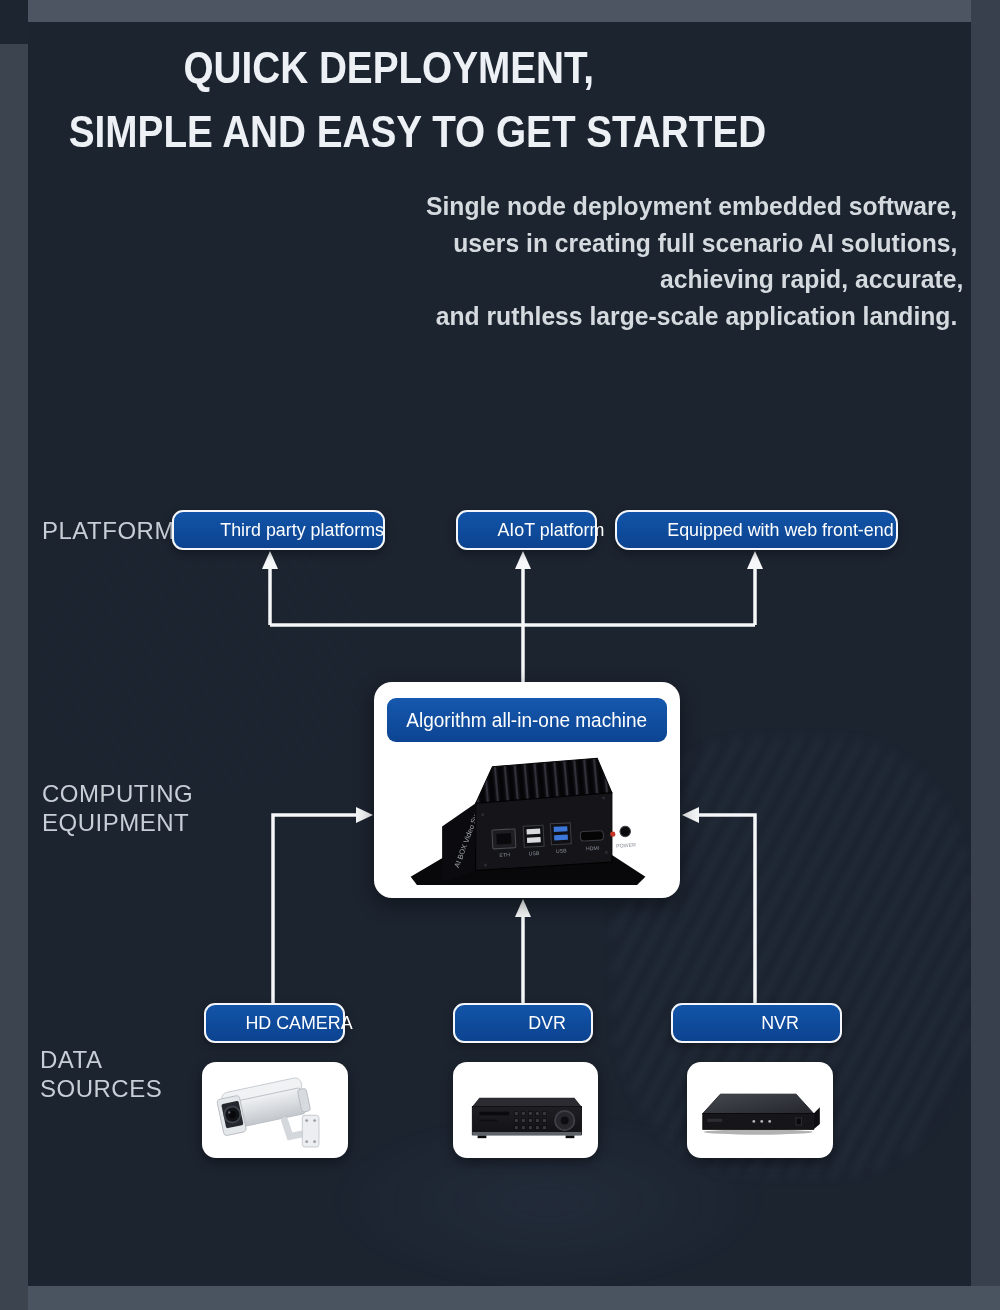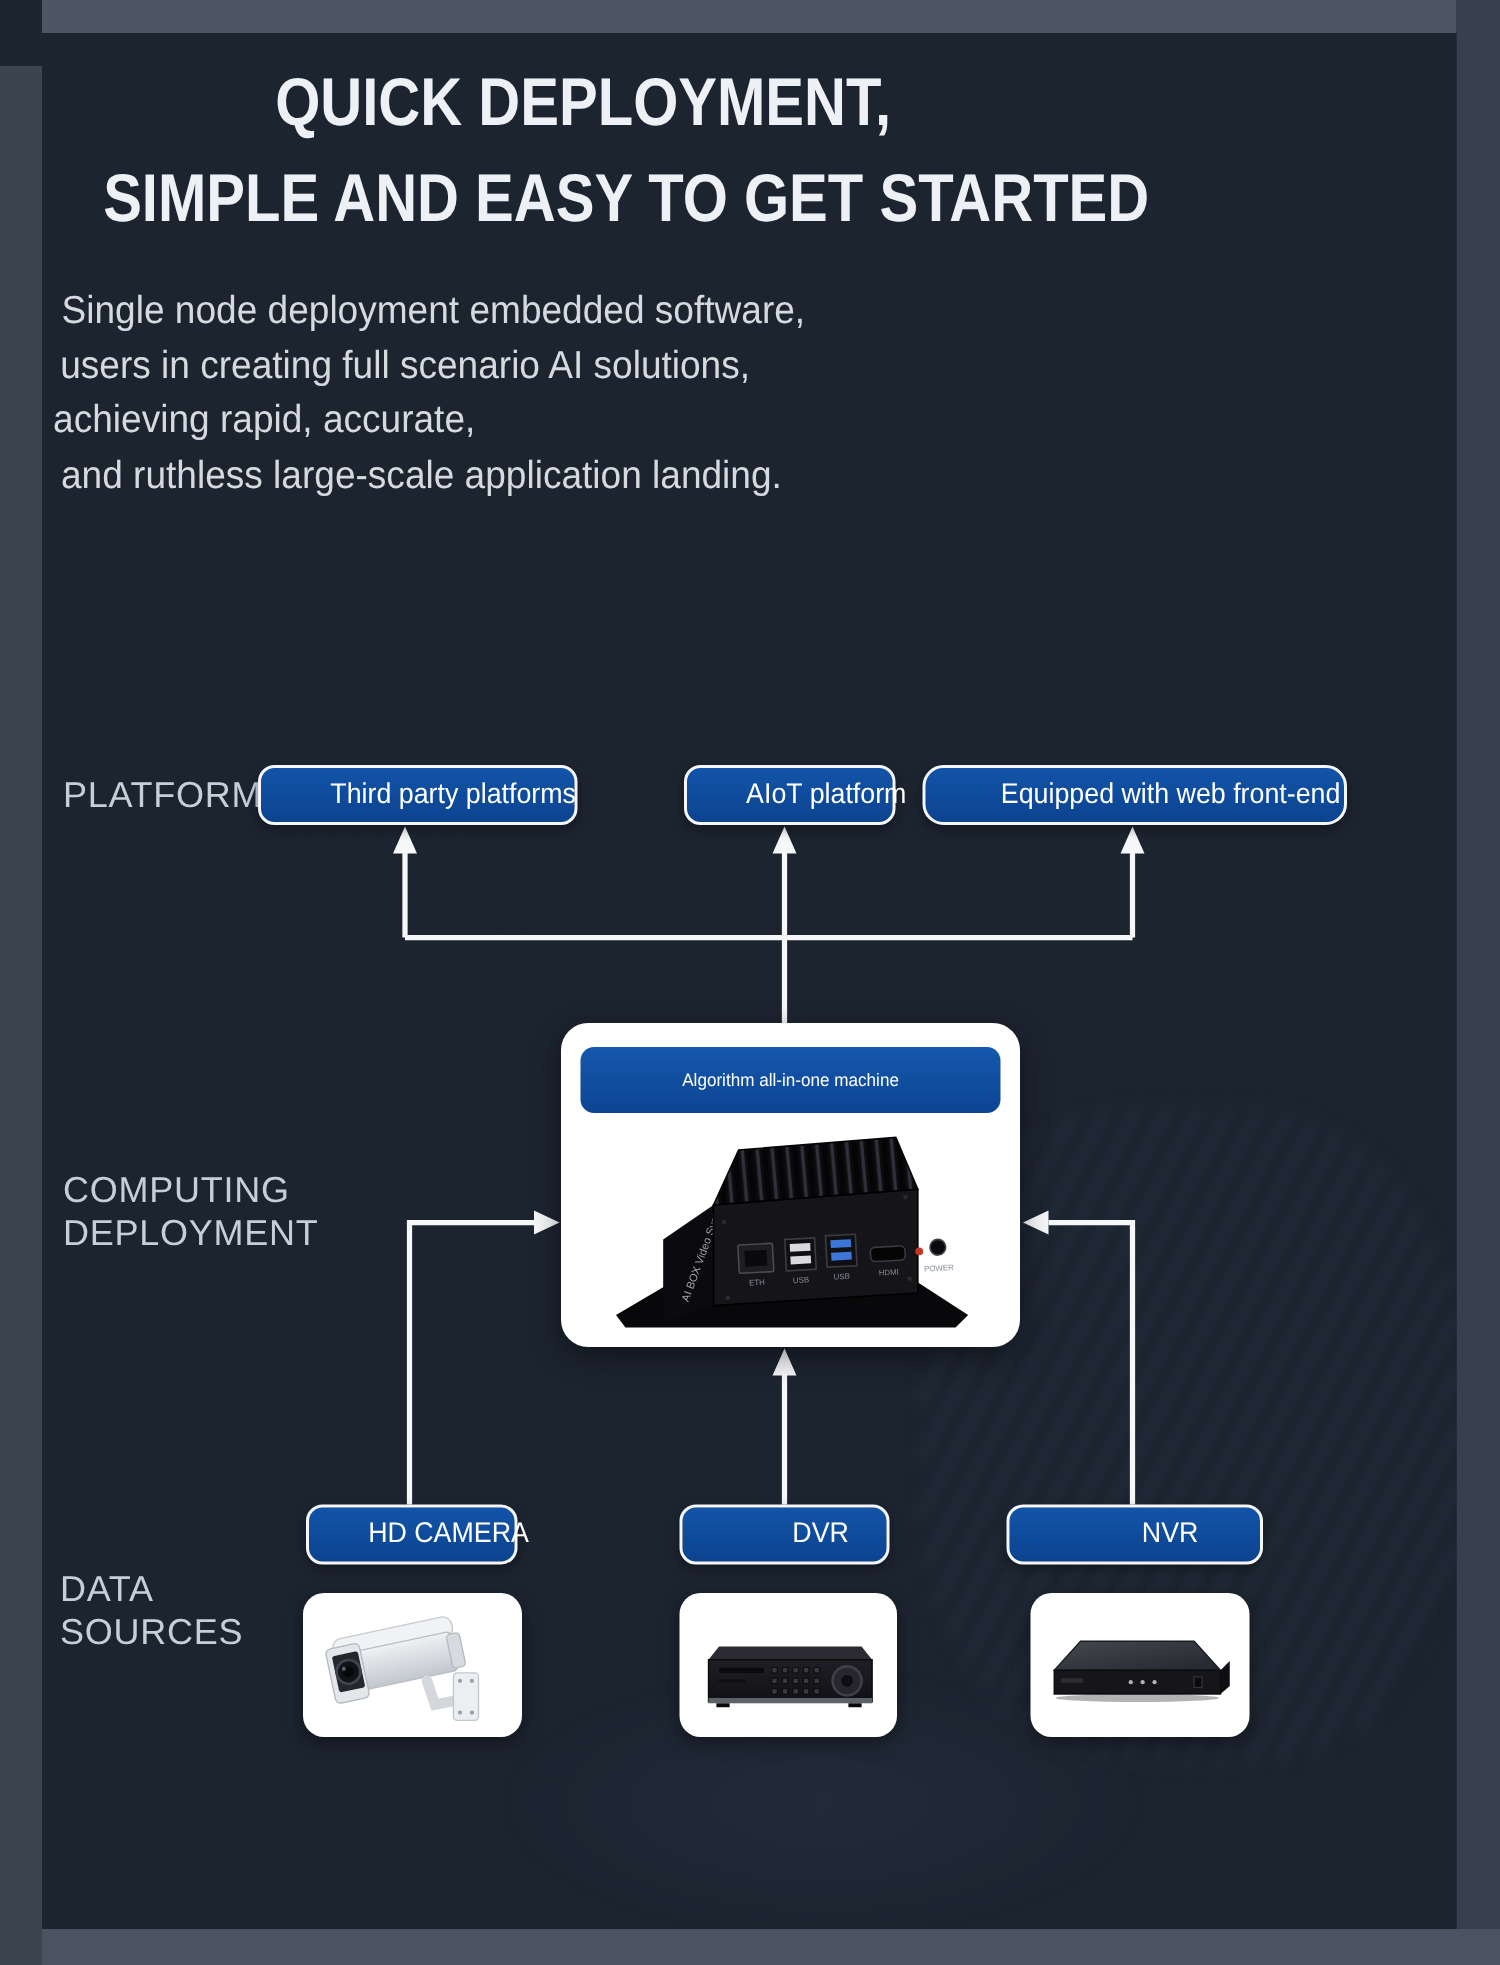--- a/index.html
+++ b/index.html
@@ -16,36 +16,36 @@
     background:repeating-linear-gradient(118deg,rgba(140,165,200,0.07) 0 7px,rgba(8,12,20,0.09) 7px 18px);
     filter:blur(5px);}
   #tex-glow{left:300px;top:1090px;width:440px;height:180px;
     background:radial-gradient(ellipse at center,rgba(90,110,145,0.10),transparent 70%);
     filter:blur(6px);}
 
   .title{position:absolute;left:12px;width:753px;text-align:center;color:#edf0f4;
          font-weight:bold;font-size:45px;line-height:52px;white-space:nowrap;}
   .title>span{display:inline-block;transform:scaleX(.86);transform-origin:center;}
   #title1{top:42px;} #title2{top:106px;}
-  #desc{position:absolute;left:28px;top:188px;width:943px;text-align:left;
-        color:#d5dade;font-size:26px;line-height:36.5px;}
+  #desc{position:absolute;left:28px;top:188px;width:943px;text-align:right;
+        color:#d5dade;font-size:26px;line-height:36.5px;font-weight:bold;}
   #desc>div>span{display:inline-block;transform:scaleX(.95);transform-origin:center;white-space:nowrap;}
 
   .rowlabel{position:absolute;color:#c7ced6;font-size:24px;line-height:29px;letter-spacing:.5px;}
   .btn{position:absolute;height:40px;border:2.5px solid #f4f6f9;border-radius:11px;
        background:linear-gradient(#1254a8,#0c4390);color:#fff;display:flex;align-items:center;
        justify-content:center;font-size:19px;white-space:nowrap;box-sizing:border-box;
        box-shadow:0 3px 8px rgba(0,0,0,.35);padding-left:48px;}
   .btn>span{display:inline-block;transform:scaleX(.94);}
 
   #machine-box{position:absolute;left:374px;top:682px;width:306px;height:216px;background:#fff;
        border-radius:18px;box-shadow:0 6px 20px rgba(0,0,0,.45);}
   #machine-pill{position:absolute;left:13px;top:16px;width:280px;height:44px;border-radius:9px;
        background:linear-gradient(#1558ad,#0d4493);color:#fff;display:flex;align-items:center;
-       justify-content:center;font-size:12px;white-space:nowrap;}
+       justify-content:center;font-size:20px;white-space:nowrap;}
   #machine-pill>span{display:inline-block;transform:scaleX(.95);}
   .card{position:absolute;top:1062px;height:96px;background:#fff;border-radius:14px;
         box-shadow:0 4px 12px rgba(0,0,0,.4);display:flex;align-items:center;justify-content:center;}
   svg{display:block;}
   #connectors{position:absolute;left:0;top:0;width:1000px;height:1310px;pointer-events:none;}
 </style>
 </head>
 <body>
 
 <div id="stage">
@@ -97,21 +97,21 @@
     </div>
   <div class="btn" style="left:456px;top:510px;width:141px;">
       <span>AIoT platform</span>
     </div>
   <div class="btn" style="left:615px;top:510px;width:283px;border-radius:14px;">
       <span>Equipped with web front-end</span>
     </div>
 
   <div class="rowlabel" style="left:42px;top:779px;">
     <div>COMPUTING</div>
-    <div>DEPLOYMENT</div>
+    <div>EQUIPMENT</div>
   </div>
 
   <div id="machine-box">
     <div id="machine-pill">
         <span>Algorithm all-in-one machine</span>
       </div>
     <svg style="position:absolute;left:22px;top:62px;" width="262" height="148" viewBox="0 0 250 140">
       <defs>
         <pattern id="finPattern" width="9.5" height="14" patternUnits="userSpaceOnUse" patternTransform="rotate(-5)">
           <rect width="9.5" height="14" fill="#0b0b0e"></rect>

